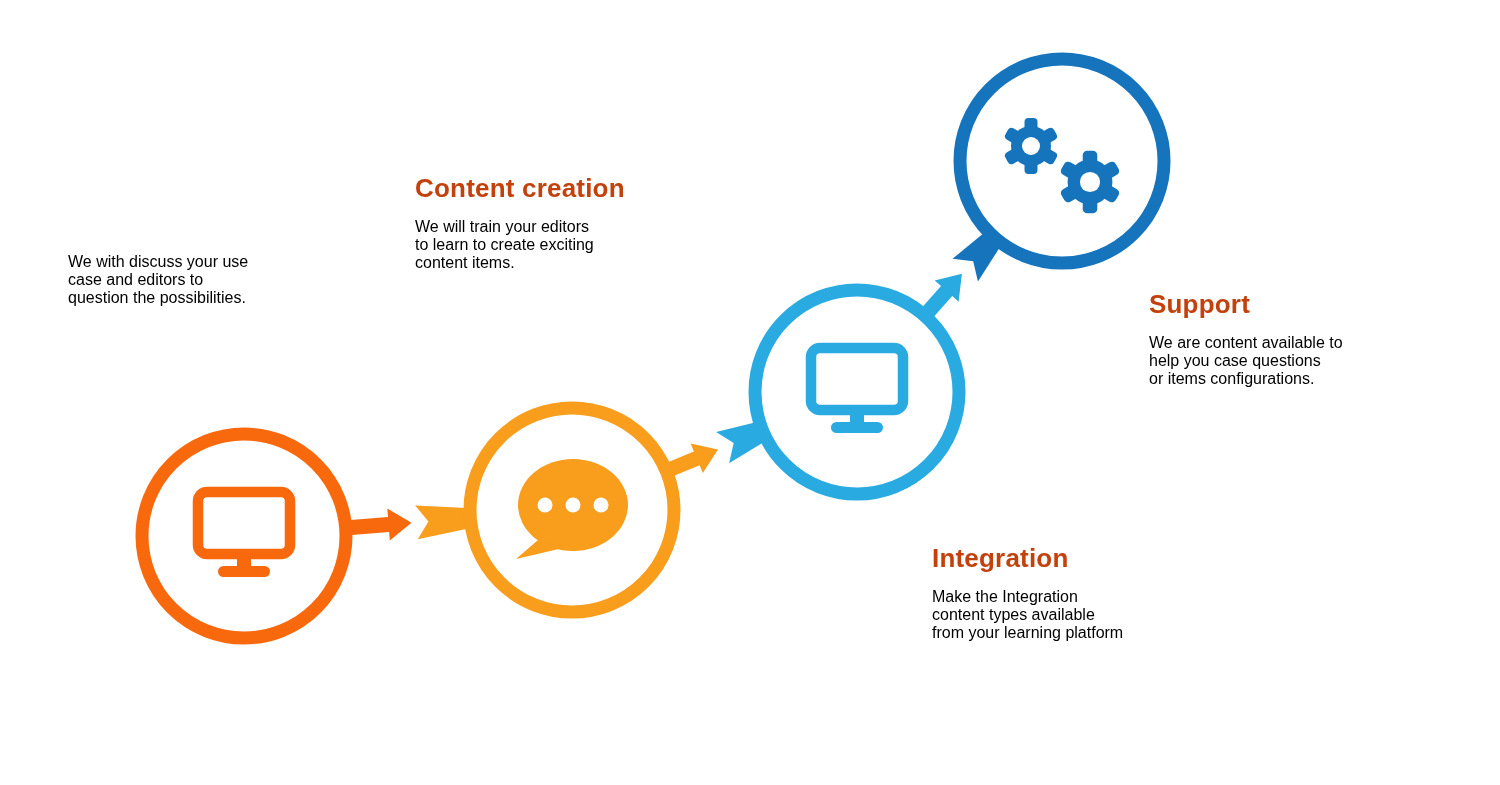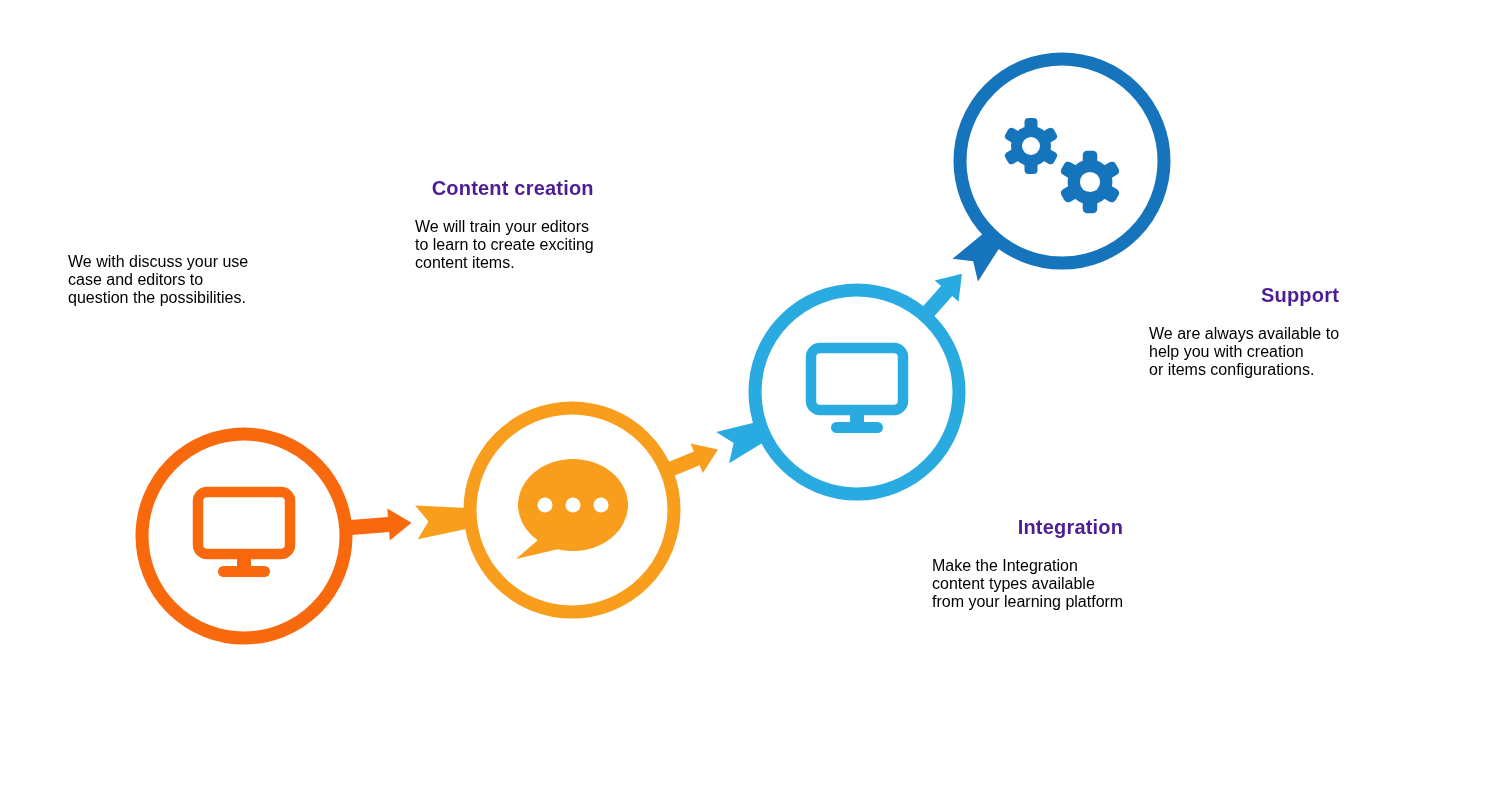--- a/index.html
+++ b/index.html
@@ -19,27 +19,26 @@
     position: absolute;
     left: 0;
     top: 0;
   }
   .step-label {
     position: absolute;
     z-index: 2;
   }
   .step-title {
     margin: 0 0 13px 0;
-    font-size: 20px;
+    font-size: 26px;
     line-height: 34px;
     font-weight: bold;
     letter-spacing: 0.2px;
-    color: #4c1d95;
+    color: #c2410c;
     white-space: nowrap;
-    text-align: right;
   }
   .step-desc {
     margin: 0;
     font-size: 24px;
     line-height: 36px;
     font-weight: 400;
     letter-spacing: 0.3px;
     color: #58585B;
   }
 </style>
@@ -130,33 +129,33 @@
   <div class="step-label" style="left:415px; top:171px;">
     <h3 class="step-title">Content creation</h3>
     <p class="step-desc">
       </p>
       <div>We will train your editors</div>
       <div>to learn to create exciting</div>
       <div>content items.</div>
     <p></p>
   </div>
 
-  <div class="step-label" style="left:932px; top:510px;">
+  <div class="step-label" style="left:932px; top:541px;">
     <h3 class="step-title">Integration</h3>
     <p class="step-desc">
       </p>
       <div>Make the Integration</div>
       <div>content types available</div>
       <div>from your learning platform</div>
     <p></p>
   </div>
 
-  <div class="step-label" style="left:1149px; top:278px;">
+  <div class="step-label" style="left:1149px; top:287px;">
     <h3 class="step-title">Support</h3>
     <p class="step-desc">
       </p>
-      <div>We are always available to</div>
-      <div>help you with creation</div>
+      <div>We are content available to</div>
+      <div>help you case questions</div>
       <div>or items configurations.</div>
     <p></p>
   </div>
 
 </div>
 
 </body></html>

